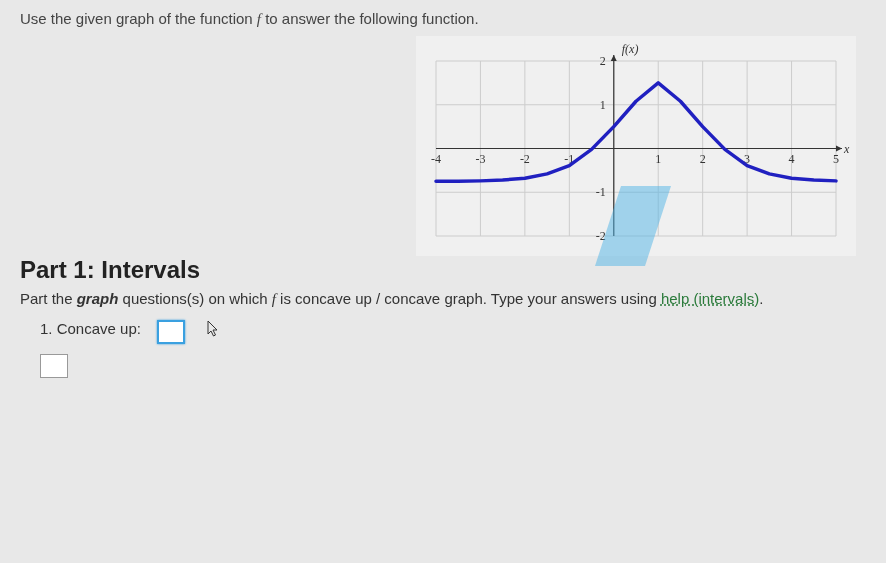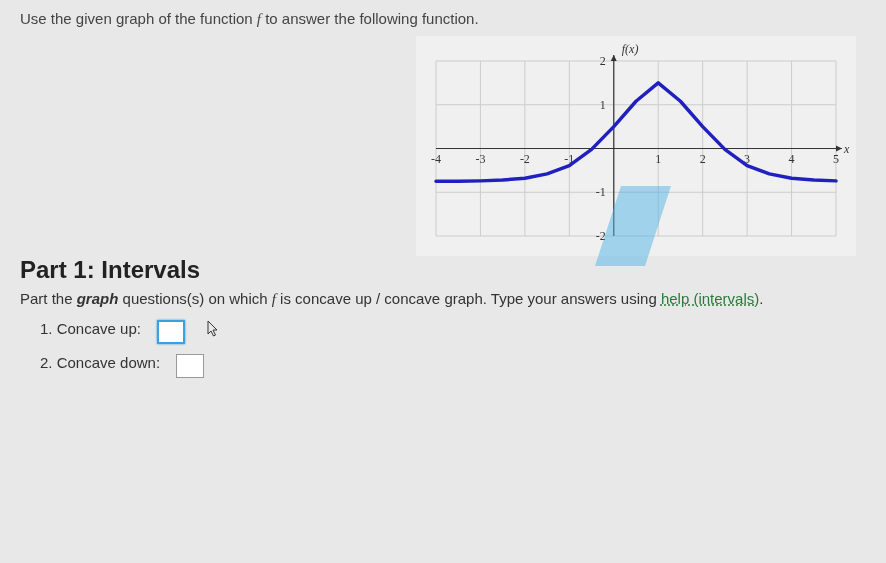--- a/index.html
+++ b/index.html
@@ -147,15 +147,14 @@
   <span>1. Concave up:</span>
   <input class="answer active" type="text" value="" style="">
   <span class="cursor-icon">
     <svg width="14" height="18" viewBox="0 0 14 18">
         <path d="M1 1 L1 14 L4 11 L6.5 16 L8.5 15 L6 10 L10 10 Z" fill="none" stroke="#333" stroke-width="1"></path>
       </svg>
   </span>
 </div>
 
 <div class="question-row">
-  <span>2. Concave down:</span>
   <input class="answer" type="text" value="" style="">
 </div>
 
 </body></html>

